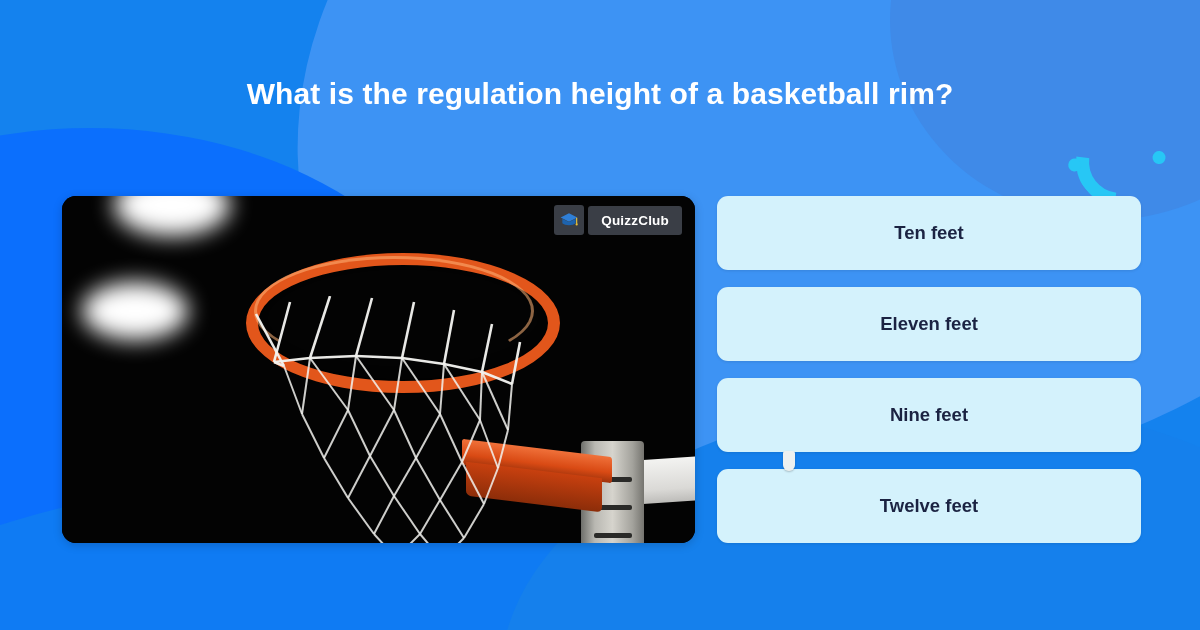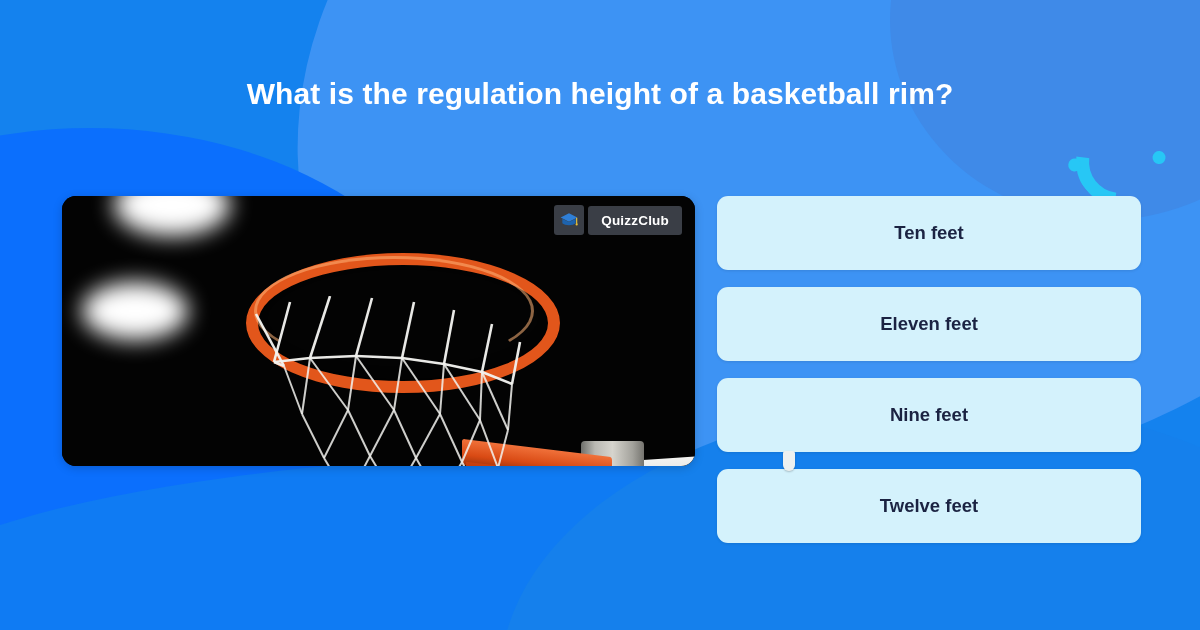--- a/index.html
+++ b/index.html
@@ -115,21 +115,21 @@
     letter-spacing: 0.1px;
     line-height: 44px;
   }
 
   
   .photo-card {
     position: absolute;
     left: 62px;
     top: 196px;
     width: 633px;
-    height: 270px;
+    height: 347px;
     border-radius: 14px;
     overflow: hidden;
     background: #000000;
     box-shadow: 0 2px 10px rgba(0,0,0,0.18);
   }
   .photo {
     position: absolute;
     inset: 0;
     background: #030303;
     overflow: hidden;

